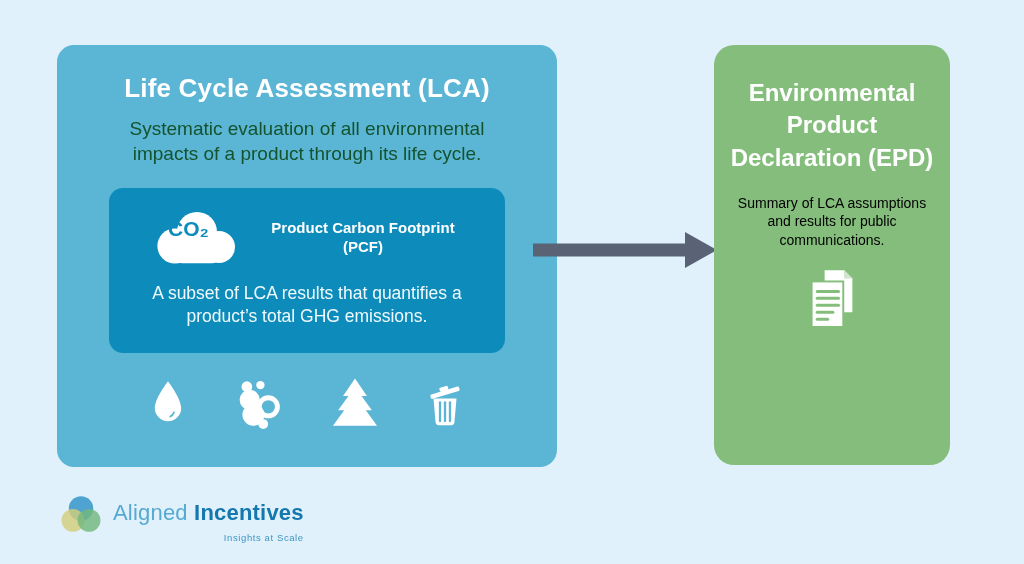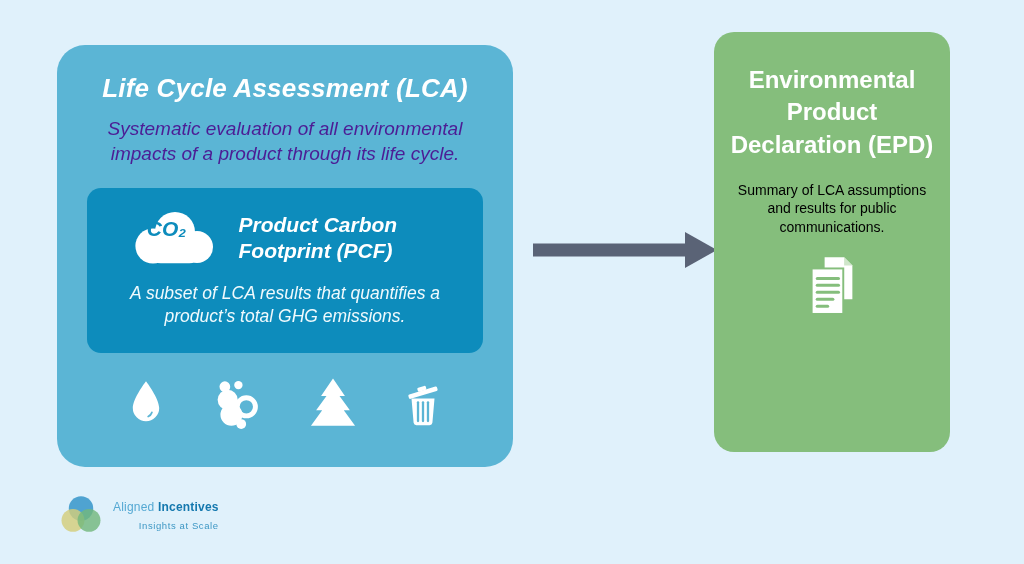--- a/index.html
+++ b/index.html
@@ -8,50 +8,49 @@
     font-family: "Liberation Sans", "DejaVu Sans", sans-serif;
     background: #e0f1fb;
     position: relative;
     overflow: hidden;
   }
   .canvas { position: absolute; inset: 0; }
 
   
   .lca-card {
     position: absolute; left: 57px; top: 45px;
-    width: 456px; height: 422px;
-    background: #5bb5d5; border-radius: 28px;
+    width: 500px; height: 422px;
+    background: #5bb5d5; border-radius: 17px;
     text-align: center;
-    font-style: italic;
   }
   .lca-title {
     margin-top: 28px;
     font-size: 26px; font-weight: bold; color: #ffffff;
     letter-spacing: 0.2px;
   }
   .lca-desc {
     margin: 12px auto 0; width: 410px;
-    font-size: 19px; line-height: 1.32; color: #4c1d95;
+    font-size: 19px; line-height: 1.32; color: #14532d;
   }
   .pcf-card {
     margin: 22px auto 0; width: 396px; height: 165px;
     background: #0d8cbc; border-radius: 14px;
     padding-top: 18px;
   }
   .pcf-header {
     display: flex; align-items: center; justify-content: center; gap: 20px;
   }
   .co2-wrap { position: relative; width: 92px; height: 64px; flex: 0 0 auto; }
   .co2-label {
     position: absolute; left: 4px; top: 11px; width: 72px;
     text-align: center; font-size: 21px; font-weight: bold; color: #0d8cbc;
   }
   .pcf-title {
-    width: 205px; text-align: left;
-    font-size: 21px; font-weight: bold; color: #ffffff; line-height: 1.25;
+    width: 205px; text-align: center;
+    font-size: 15px; font-weight: bold; color: #ffffff; line-height: 1.25;
   }
   .pcf-desc {
     margin: 12px auto 0; width: 360px; text-align: center;
     font-size: 17.5px; line-height: 1.3; color: #f0fafd;
   }
   .impact-row {
     margin-top: 22px;
     display: flex; justify-content: center; align-items: center; gap: 40px;
   }
   .impact-row svg { display: block; }
@@ -60,42 +59,42 @@
   .connector-label {
     position: absolute; left: 533px; top: 142px; width: 184px;
     text-align: center; font-size: 21px; font-weight: bold;
     color: #2b3b4f; line-height: 1.3;
   }
   .connector-label .inner { width: 140px; margin: 0 auto; }
   .arrow-svg { position: absolute; left: 533px; top: 228px; }
 
   
   .epd-card {
-    position: absolute; left: 714px; top: 32px;
+    position: absolute; left: 714px; top: 45px;
     width: 236px; height: 420px;
     background: #85be7c; border-radius: 20px;
     text-align: center;
   }
   .epd-title {
     margin: 32px auto 0; width: 205px;
     font-size: 24px; font-weight: bold; color: #ffffff; line-height: 1.35;
   }
   .epd-desc {
     margin: 20px auto 0; width: 190px;
     font-size: 14px; line-height: 1.3; color: #000000;
   }
   .epd-icon { margin-top: 18px; }
 
   
   .logo {
     position: absolute; left: 58px; top: 494px;
     display: flex; align-items: flex-start; gap: 9px;
   }
   .logo-text { display: flex; flex-direction: column; align-items: flex-end; padding-top: 6px; }
-  .logo-name { font-size: 12px; letter-spacing: 0.2px; }
+  .logo-name { font-size: 22px; letter-spacing: 0.2px; }
   .logo-name .part1 { color: #55a9d3; font-weight: normal; }
   .logo-name .part2 { color: #1478ae; font-weight: bold; }
   .logo-tagline {
     margin-top: 6px; font-size: 9.5px; letter-spacing: 0.6px; color: #3d97c4;
   }
 </style>
 </head>
 <body>
 
 <div class="canvas">

